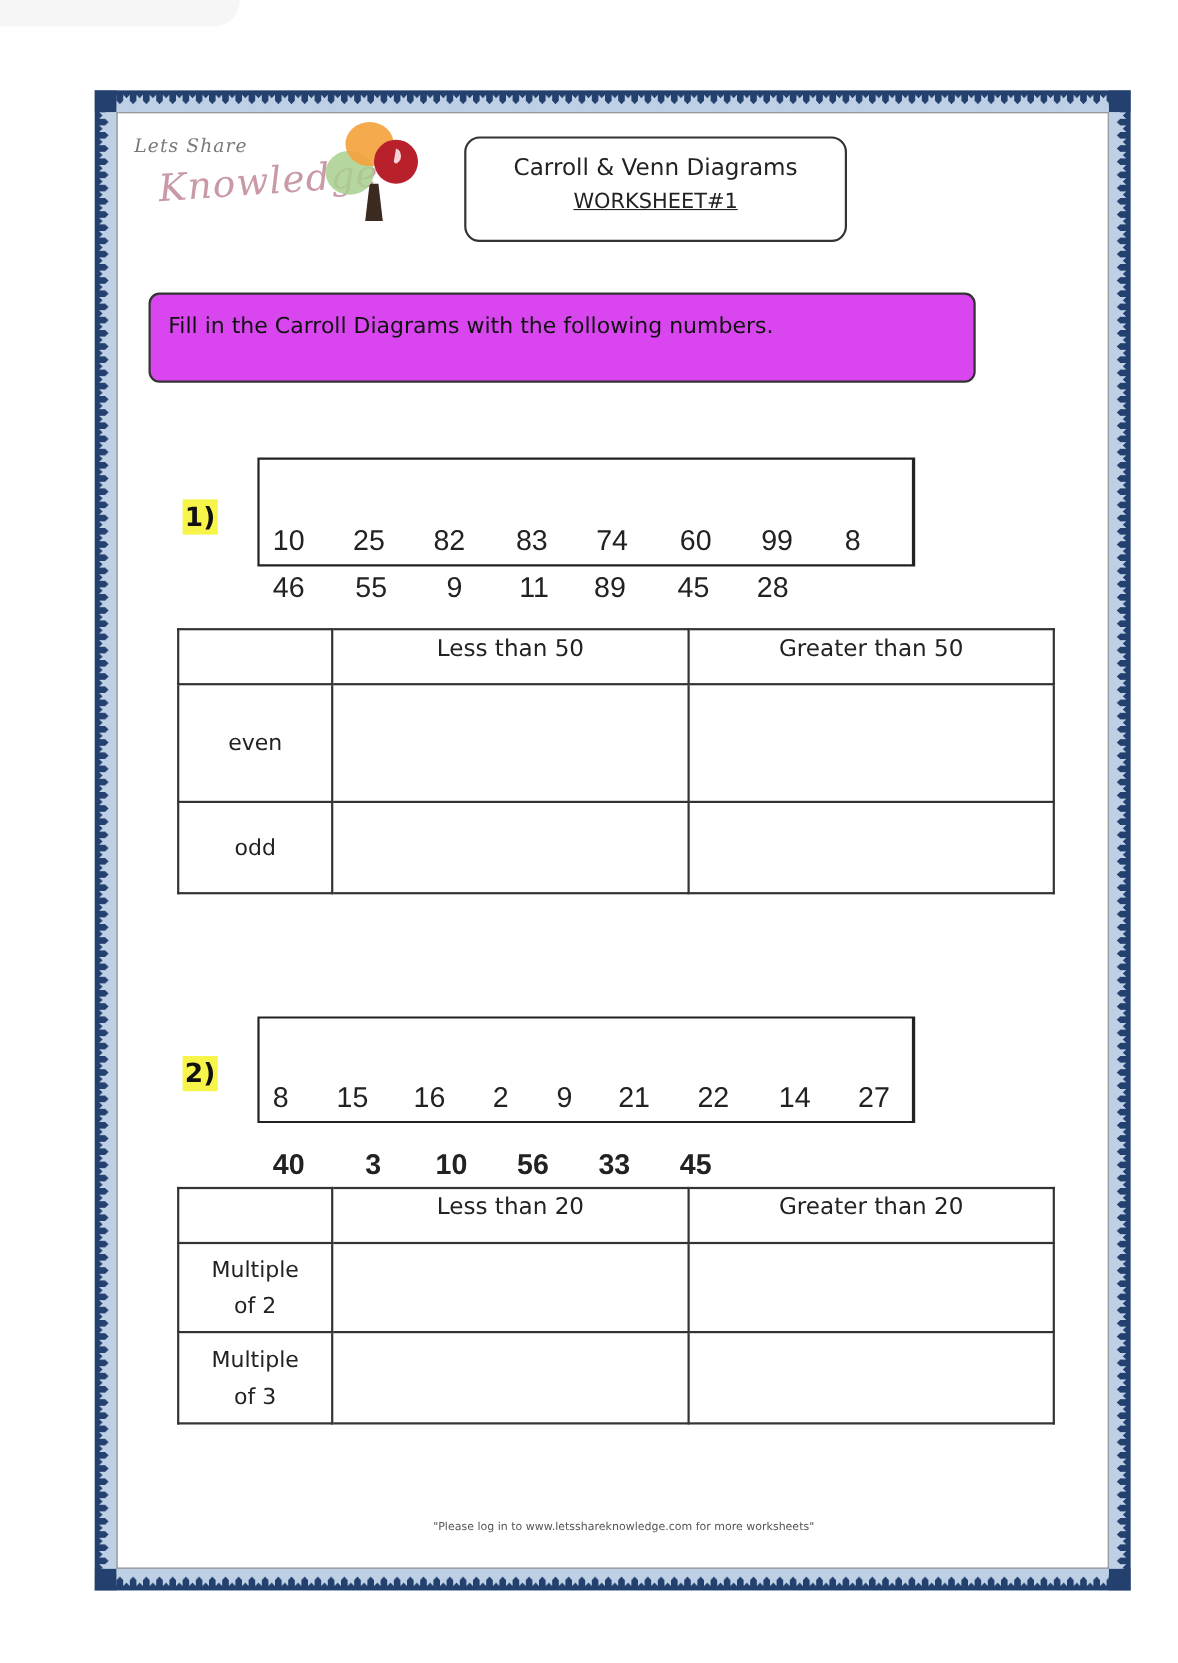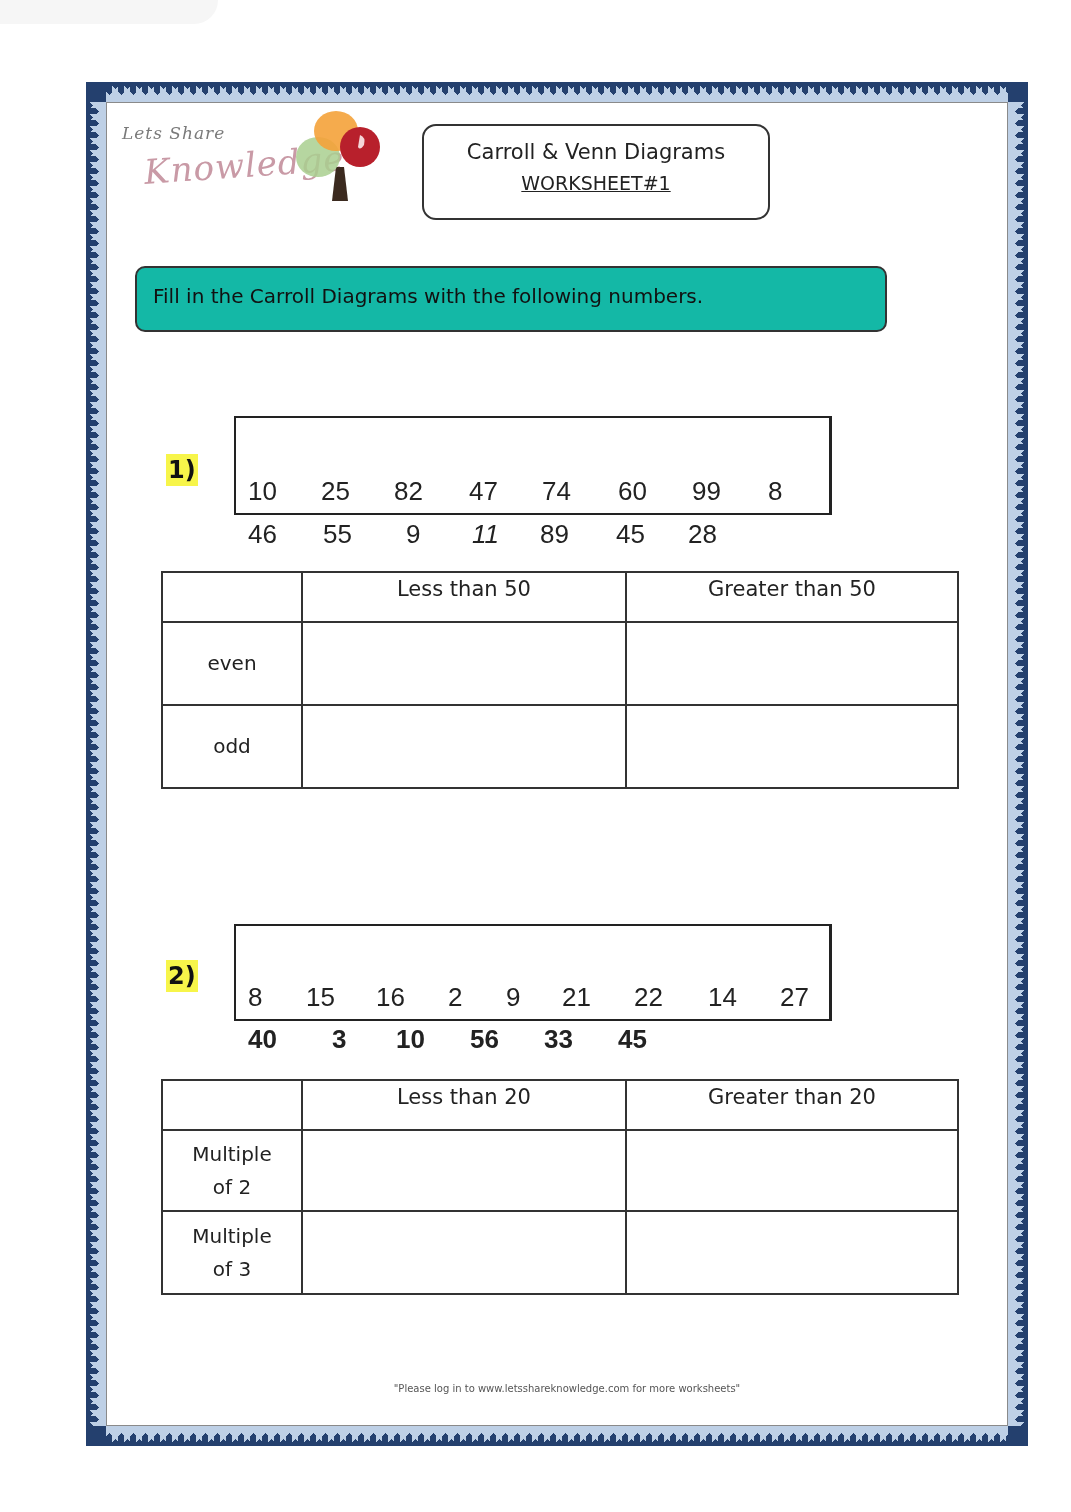--- a/index.html
+++ b/index.html
@@ -67,23 +67,23 @@
       position: absolute; left: 422px; top: 124px; width: 348px; height: 96px;
       box-sizing: border-box;
       border: 2px solid #333; border-radius: 14px;
       text-align: center;
     }
     .title-line1 { margin-top: 14px; font-size: 21px; color: #222; }
     .title-line2 { margin-top: 8px; font-size: 19px; text-decoration: underline; color: #222; }
 
     
     .instruction {
-      position: absolute; left: 135px; top: 266px; width: 752px; height: 66px;
+      position: absolute; left: 135px; top: 266px; width: 752px; height: 82px;
       box-sizing: border-box;
-      background: #14b8a6; border: 2px solid #333; border-radius: 10px;
+      background: #d946ef; border: 2px solid #333; border-radius: 10px;
       padding: 16px 0 0 16px;
       font-size: 20px; color: #111;
     }
 
     
     .q-label {
       position: absolute; font-size: 24px; font-weight: bold;
       background: #f7f54a; padding: 2px 2px; color: #111;
     }
 
@@ -147,50 +147,50 @@
 </div>
 
 <div class="instruction">Fill in the Carroll Diagrams with the following numbers.</div>
 
 <div class="q-label" style="left:166px; top:454px;">1)</div>
 <div class="num-box" style="left:234px; top:416px; width:598px; height:99px;">
   <div class="num-row" style="top:12px;">
     <span class="num" style="left:12px;">10</span>
     <span class="num" style="left:85px;">25</span>
     <span class="num" style="left:158px;">82</span>
-    <span class="num" style="left:233px;">47</span>
+    <span class="num" style="left:233px;">83</span>
     <span class="num" style="left:306px;">74</span>
     <span class="num" style="left:382px;">60</span>
     <span class="num" style="left:456px;">99</span>
     <span class="num" style="left:532px;">8</span>
   </div>
   <div class="num-row" style="top:55px;">
     <span class="num" style="left:12px;">46</span>
     <span class="num" style="left:87px;">55</span>
     <span class="num" style="left:170px;">9</span>
-    <span class="num" style="left:236px;font-style:italic;">11</span>
+    <span class="num" style="left:236px;">11</span>
     <span class="num" style="left:304px;">89</span>
     <span class="num" style="left:380px;">45</span>
     <span class="num" style="left:452px;">28</span>
   </div>
 </div>
 
 <table class="carroll" style="left:161px; top:571px; width:796px;">
   <colgroup>
       <col style="width:140px">
       <col style="width:324px">
       <col style="width:332px">
     </colgroup>
   <tbody>
       <tr style="height:50px;">
     <th class="col-head"></th>
     <th class="col-head">Less than 50</th>
     <th class="col-head">Greater than 50</th>
   </tr>
-  <tr style="height:83px;">
+  <tr style="height:107px;">
     <td class="row-head">even</td>
     <td></td>
     <td></td>
   </tr>
   <tr style="height:83px;">
     <td class="row-head">odd</td>
     <td></td>
     <td></td>
   </tr>
 </tbody>
@@ -202,21 +202,21 @@
     <span class="num" style="left:12px;">8</span>
     <span class="num" style="left:70px;">15</span>
     <span class="num" style="left:140px;">16</span>
     <span class="num" style="left:212px;">2</span>
     <span class="num" style="left:270px;">9</span>
     <span class="num" style="left:326px;">21</span>
     <span class="num" style="left:398px;">22</span>
     <span class="num" style="left:472px;">14</span>
     <span class="num" style="left:544px;">27</span>
   </div>
-  <div class="num-row" style="top:52px;font-weight:bold;">
+  <div class="num-row" style="top:71px;font-weight:bold;">
     <span class="num" style="left:12px;">40</span>
     <span class="num" style="left:96px;">3</span>
     <span class="num" style="left:160px;">10</span>
     <span class="num" style="left:234px;">56</span>
     <span class="num" style="left:308px;">33</span>
     <span class="num" style="left:382px;">45</span>
   </div>
 </div>
 
 <table class="carroll" style="left:161px; top:1079px; width:796px;">

